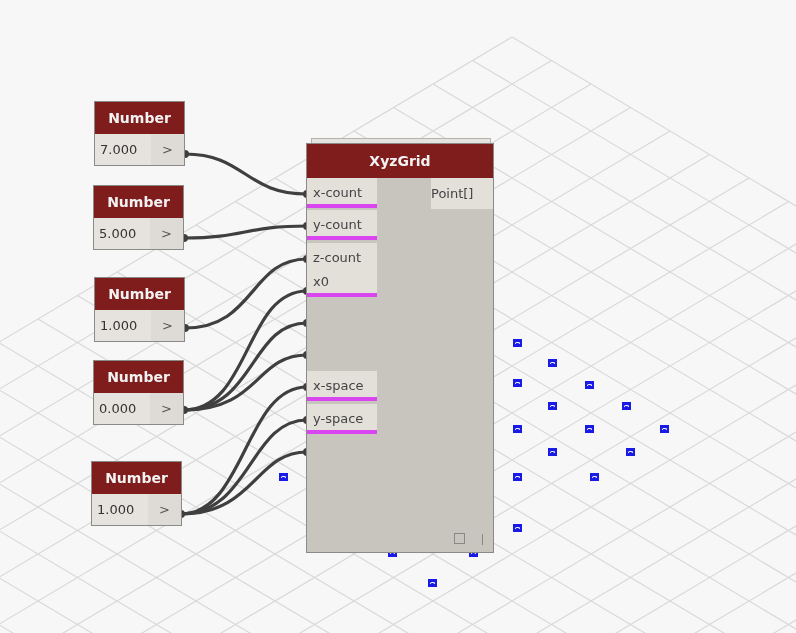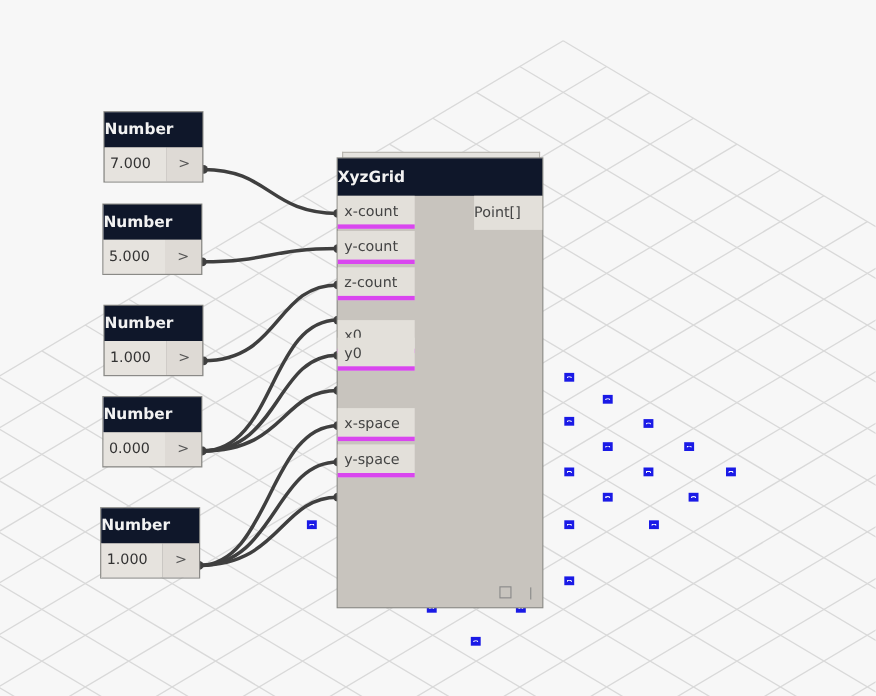--- a/index.html
+++ b/index.html
@@ -1,22 +1,22 @@
 <!DOCTYPE html>
 <html><head>
 <meta charset="utf-8">
 <style>
   html, body { margin: 0; padding: 0; }
   body { width: 796px; height: 633px; position: relative; overflow: hidden; background: #f7f7f7; font-family: "DejaVu Sans", "Liberation Sans", sans-serif; }
   #canvas { position: absolute; left: 0; top: 0; width: 796px; height: 633px; }
   .node { position: absolute; box-shadow: 0 0 0 1px #8a8a86; }
-  .node-header { background: #0f172a; color: #f2f2f2; font-weight: bold; font-size: 14px; text-align: left; box-sizing: border-box; }
+  .node-header { background: #7f1d1d; color: #f2f2f2; font-weight: bold; font-size: 14px; text-align: center; box-sizing: border-box; }
   .num-node { width: 89px; }
   .num-node .node-header { height: 32px; line-height: 32px; }
-  .num-body { display: flex; height: 31px; background: #404040; }
+  .num-body { display: flex; height: 31px; background: #fdba74; }
   .num-value { width: 56px; background: #e6e3de; color: #333; font-size: 13px; line-height: 31px; padding-left: 5px; box-sizing: border-box; border: none; outline: none; font-family: "DejaVu Sans", sans-serif; }
   .num-arrow { flex: 1; text-align: center; color: #555; font-size: 13px; line-height: 31px; background: #dedad5; cursor: pointer; }
   #xyz { left: 307px; top: 144px; width: 186px; height: 408px; background: #c8c4be; }
   #xyz .node-header { height: 34px; line-height: 34px; font-size: 14px; }
   .xyz-shadow { position: absolute; left: 311px; top: 138px; width: 178px; height: 6px; background: #e5e3df; border: 1px solid #b6b3ad; border-bottom: none; }
   .port { position: absolute; left: 0; width: 70px; height: 30px; background: #e3e0da; color: #444; font-size: 13px; line-height: 30px; padding-left: 6px; box-sizing: border-box; border-bottom: 4px solid #d946ef; }
   .out-port { position: absolute; right: 0; top: 34px; width: 62px; height: 31px; background: #e3e0da; color: #444; font-size: 13px; line-height: 31px; text-align: right; padding-right: 20px; box-sizing: border-box; margin-left: 28px; }
   .xyz-footer-box { position: absolute; right: 28px; bottom: 8px; width: 9px; height: 9px; border: 1px solid #888; }
   .xyz-footer-bar { position: absolute; right: 10px; bottom: 7px; width: 1px; height: 11px; background: #888; }
   .pt { position: absolute; width: 9px; height: 8px; background: #1a1ae6; }
@@ -164,20 +164,19 @@
       <span class="num-arrow">&gt;</span>
     </div>
 </div>
 
 <div class="xyz-shadow"></div>
 <div class="node" id="xyz">
   <div class="node-header">XyzGrid</div>
   <div class="port" style="top:34px">x-count</div>
   <div class="port" style="top:99px">z-count</div>
   <div class="port" style="top:66px">y-count</div>
-  <div class="port" style="top:147px">x0</div>
-  <div class="port" style="top:163px">y0</div>
+  <div class="port" style="top:123px">x0</div>
   <div class="port" style="top:260px">y-space</div>
   <div class="port" style="top:227px">x-space</div>
   <div class="out-port">Point[]</div>
   <div class="xyz-footer-box"></div>
   <div class="xyz-footer-bar"></div>
 </div>
 
 </body></html>

